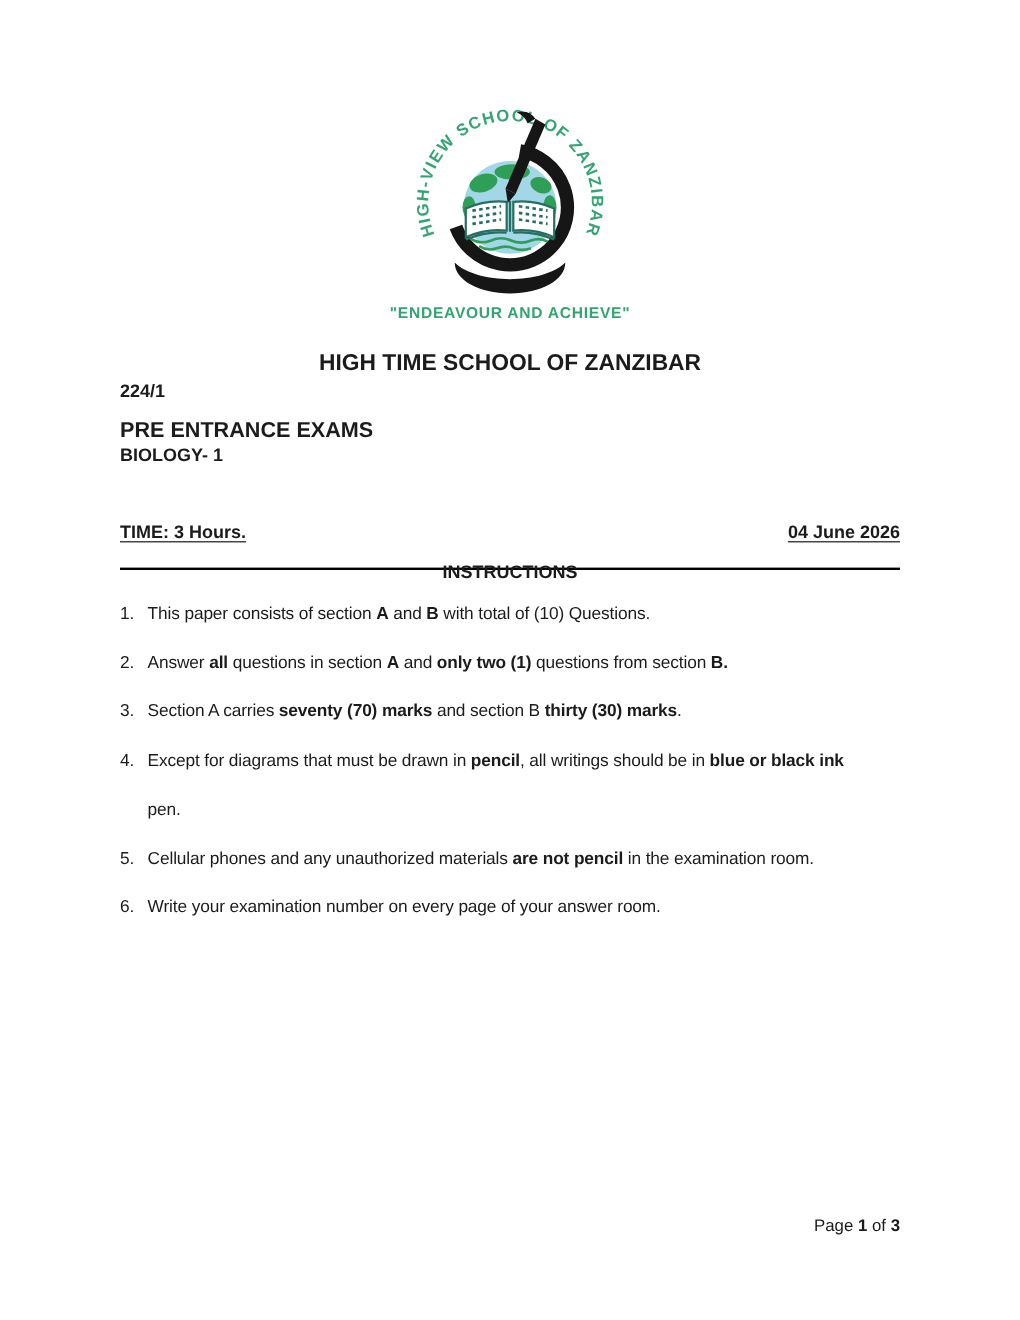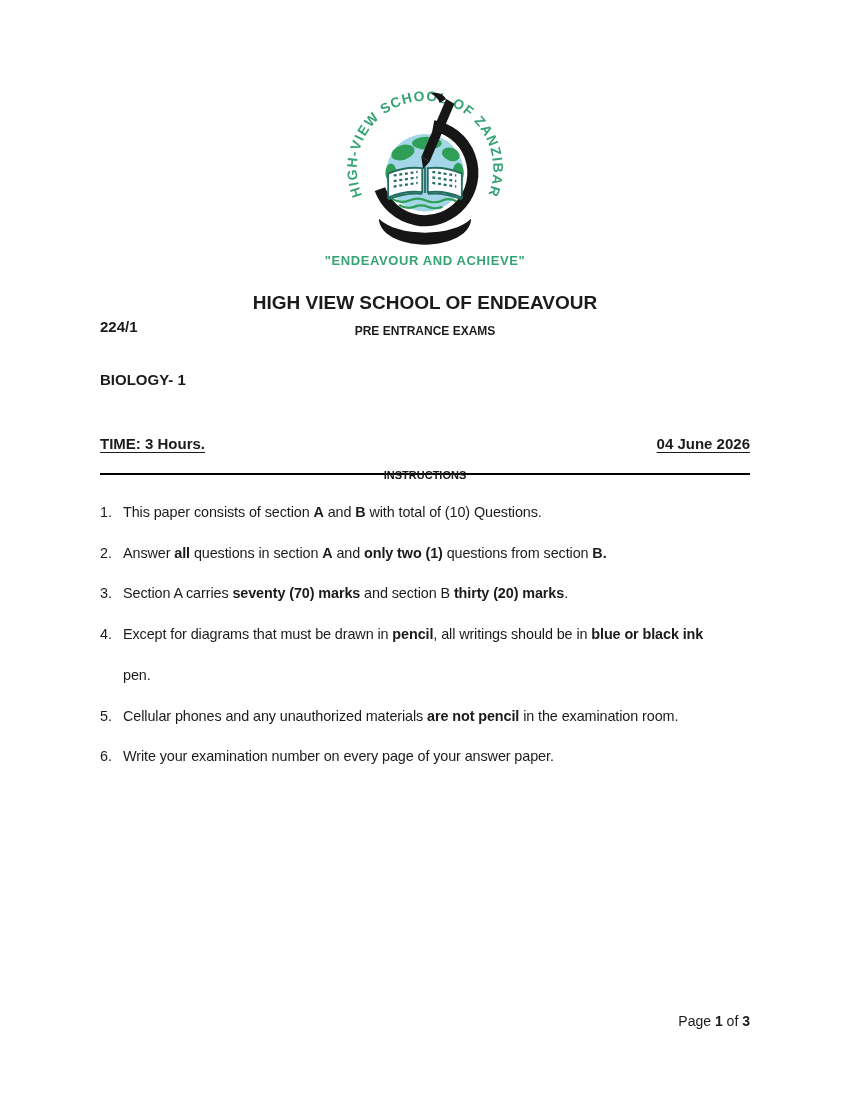--- a/index.html
+++ b/index.html
@@ -27,33 +27,33 @@
   .ring{stroke:var(--logo-black);fill:none;}
   .blackfill{fill:var(--logo-black);}
   .landfill{fill:var(--logo-land);}
   .wave{stroke:var(--logo-land);fill:none;}
   .pagefill{fill:#ffffff;stroke:var(--book-teal);}
   .bookline{stroke:var(--book-teal);fill:none;}
 
   .school-name{position:absolute;top:292px;left:100px;right:100px;margin:0;
     text-align:center;font-size:19px;font-weight:bold;}
   .paper-code{position:absolute;top:318px;left:100px;font-size:15px;font-weight:bold;}
-  .exam-name{position:absolute;top:324px;left:100px;right:100px;margin:0;
-    text-align:center;font-size:12px;font-weight:bold;}
+  .exam-name{position:absolute;top:348px;left:100px;right:100px;margin:0;
+    text-align:left;font-size:18px;font-weight:bold;}
   .subject{position:absolute;top:371px;left:100px;right:100px;margin:0;
     text-align:left;font-size:15px;font-weight:bold;}
 
   .time-row{position:absolute;top:435px;left:100px;right:100px;
     display:flex;justify-content:space-between;align-items:flex-end;
     font-size:15px;font-weight:bold;
     border-bottom:2px solid #000;padding-bottom:21px;}
   .time-row span{text-decoration:underline;text-underline-offset:3px;}
 
   .instr-head{position:absolute;top:469px;left:100px;right:100px;margin:0;
-    text-align:center;font-size:11px;font-weight:bold;}
+    text-align:center;font-size:15px;font-weight:bold;}
 
   .instructions{position:absolute;top:492px;left:100px;right:100px;
     margin:0;padding:0;list-style:none;
     font-size:14.4px;letter-spacing:-0.1px;line-height:40.7px;}
   .instructions li{display:flex;align-items:flex-start;}
   .instructions .num{width:23px;flex:none;}
   .instructions .txt{flex:1;}
 
   .footer{position:absolute;top:1013px;right:100px;font-size:14px;}
   b{font-weight:bold;}
@@ -111,21 +111,21 @@
         <path d="M123 12 L 132 17 L 105 80 L 96 75 Z"></path>
         <path d="M105 80 L 96 75 L 98 88 Z"></path>
         <path d="M123 12 Q 117 3 106 6 Q 113 9 116 16 Z"></path>
       </g>
 
       <path class="blackfill" d="M50 142 C 70 162 130 162 150 142 C 150 158 128 170 100 170 C 72 170 50 158 50 142 Z"></path>
     </svg>
     <div class="motto">"ENDEAVOUR AND ACHIEVE"</div>
   </div>
 
-  <h1 class="school-name">HIGH VIEW SCHOOL OF ENDEAVOUR</h1>
+  <h1 class="school-name">HIGH TIME SCHOOL OF ZANZIBAR</h1>
   <div class="paper-code">224/1</div>
   <h2 class="exam-name">PRE ENTRANCE EXAMS</h2>
   <h2 class="subject">BIOLOGY- 1</h2>
 
   <div class="time-row">
     <span>TIME: 3 Hours.</span>
     <span>04 June 2026</span>
   </div>
 
   <h3 class="instr-head">INSTRUCTIONS</h3>
@@ -134,31 +134,31 @@
       <li>
         <span class="num">1.</span>
         <span class="txt">This paper consists of section <b>A</b> and <b>B</b> with total of (10) Questions.</span>
       </li>
       <li>
         <span class="num">2.</span>
         <span class="txt">Answer <b>all</b> questions in section <b>A</b> and <b>only two (1)</b> questions from section <b>B.</b></span>
       </li>
       <li>
         <span class="num">3.</span>
-        <span class="txt">Section A carries <b>seventy (70) marks</b> and section B <b>thirty (20) marks</b>.</span>
+        <span class="txt">Section A carries <b>seventy (70) marks</b> and section B <b>thirty (30) marks</b>.</span>
       </li>
       <li>
         <span class="num">4.</span>
         <span class="txt">Except for diagrams that must be drawn in <b>pencil</b>, all writings should be in <b>blue or black ink</b><br>pen.</span>
       </li>
       <li>
         <span class="num">5.</span>
         <span class="txt">Cellular phones and any unauthorized materials <b>are not pencil</b> in the examination room.</span>
       </li>
       <li>
         <span class="num">6.</span>
-        <span class="txt">Write your examination number on every page of your answer paper.</span>
+        <span class="txt">Write your examination number on every page of your answer room.</span>
       </li>
     </ol>
 
   <div class="footer" id="page-footer">Page <b>1</b> of <b>3</b></div>
 
 </div>
 
 </body></html>

